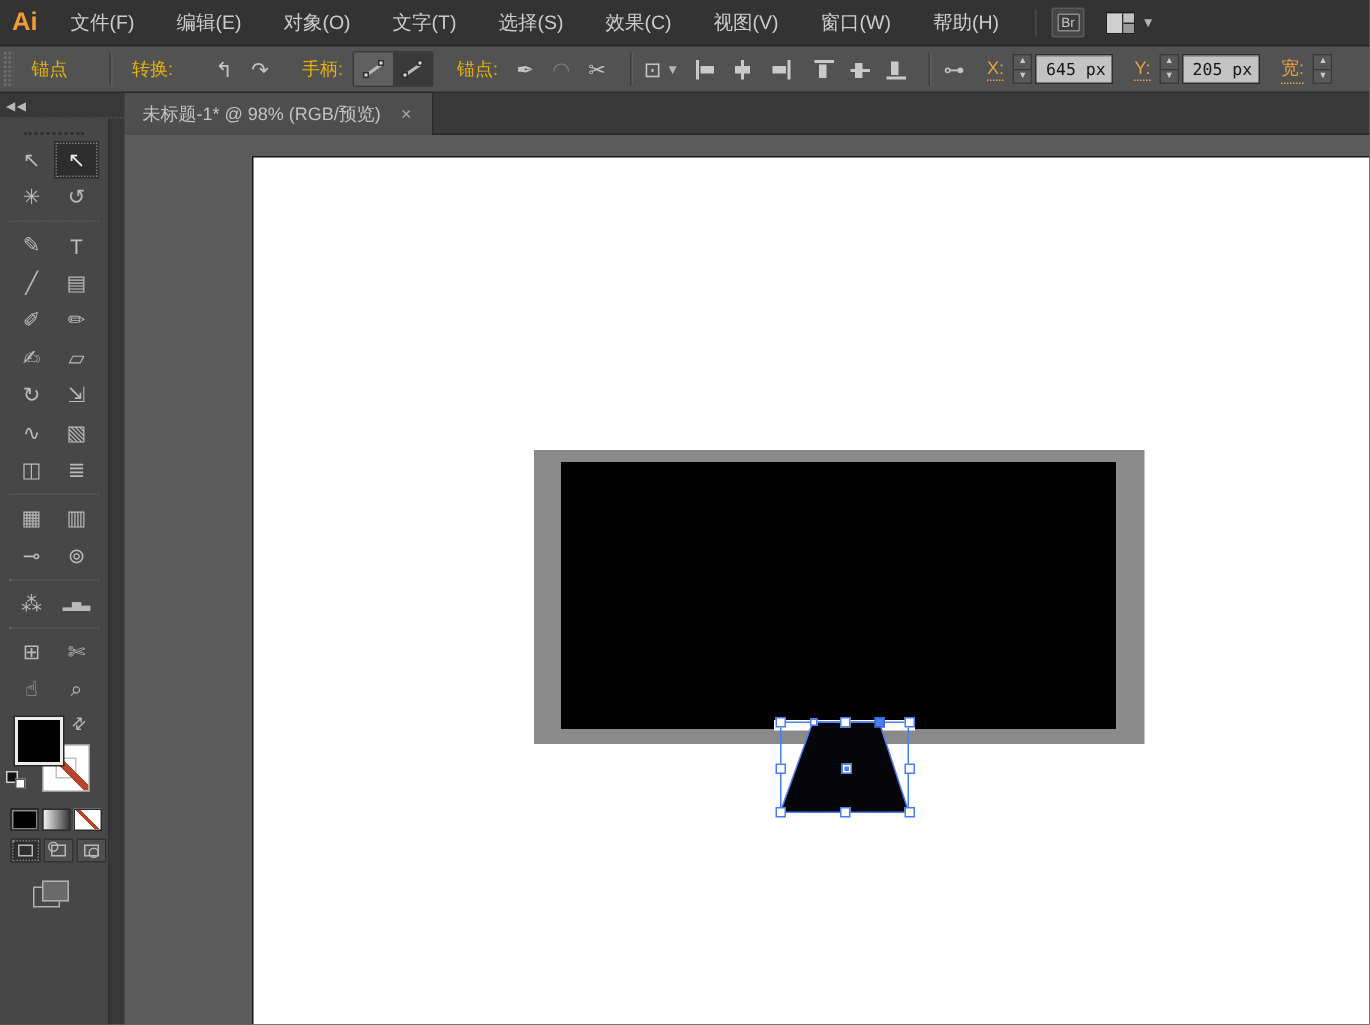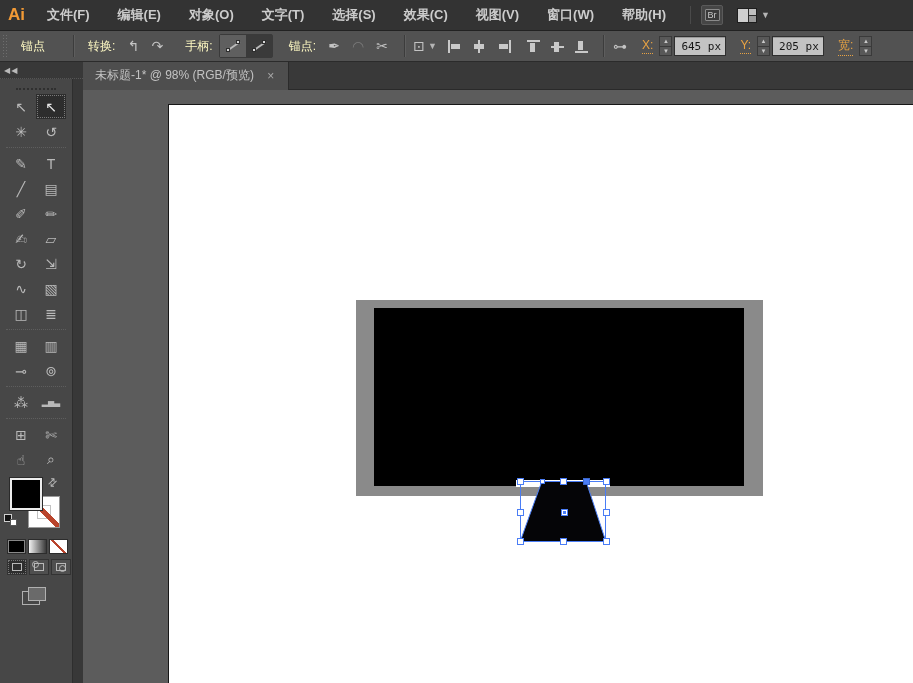--- a/index.html
+++ b/index.html
@@ -27,21 +27,21 @@
   .ws-icon .r div { flex:1; background:#9a9a9a; }
   .ws-icon .r div:first-child { border-bottom:1px solid #2a2a2a; background:#c0c0c0;}
   .caret { color:#b5b5b5; font-size:9px; }
 
   
   .controlbar { height:31px; background:#525252; border-bottom:1px solid #2b2b2b;
     display:flex; align-items:center; overflow:hidden; white-space:nowrap; }
   .grip-v { width:7px; height:24px; margin:0 6px 0 2px;
     background-image:radial-gradient(#6e6e6e 1px, transparent 1px);
     background-size:3px 3px; }
-  .cb-label { color:#fef9c3; font-size:12px; }
+  .cb-label { color:#eab308; font-size:12px; }
   .cb-sep { width:1px; height:22px; background:#3c3c3c; box-shadow:1px 0 0 #5e5e5e; }
   .cb-btn { min-width:24px; height:22px; display:flex; align-items:center;
     justify-content:center; color:#c4c4c4; font-size:14px; border-radius:2px;
     cursor:default; }
   .cb-btn.dim { color:#7a7a7a; }
   .toggle-group { display:flex; border:1px solid #3a3a3a; background:#4a4a4a;
     border-radius:2px; }
   .toggle { width:26px; height:22px; display:flex; align-items:center;
     justify-content:center; }
   .toggle.on { background:#5f5f5f; }
@@ -121,21 +121,21 @@
     width:5px; height:5px; border:1px solid #b9b9b9; border-radius:50%; }
   .mode .mi.behind::after { left:-3px; top:-3px; } .mode .mi.inside::after { left:2px; top:1px; }
   .screenmode { margin:12px 0 0 22px; position:relative; width:26px; height:20px; }
   .screenmode .r1 { position:absolute; left:0; top:4px; width:18px; height:14px;
     border:1px solid #b0b0b0; background:#474747; }
   .screenmode .r2 { position:absolute; left:6px; top:0; width:18px; height:14px;
     border:1px solid #b0b0b0; background:#6a6a6a; }
 
   
   .doc { flex:1; display:flex; flex-direction:column; }
-  .tabbar { height:28px; background:#393939; display:flex; align-items:center;
+  .tabbar { height:28px; background:#393939; display:flex; align-items:flex-start;
     border-bottom:1px solid #2a2a2a; }
   .tab { height:28px; background:#4e4e4e; display:flex; align-items:center;
     padding:0 10px 0 12px; gap:10px; border-right:1px solid #2b2b2b; }
   .tab-title { color:#c3c3c3; font-size:12px; }
   .tab-close { color:#a8a8a8; font-size:12px; width:14px; height:14px;
     display:flex; align-items:center; justify-content:center; cursor:default; }
 
   .canvas { position:relative; flex:1; background:#5c5c5c; overflow:hidden; }
   .artboard { position:absolute; left:85px; top:14px; right:0; bottom:0;
     background:#ffffff; border-left:1px solid #161616; border-top:1px solid #161616; }
@@ -156,21 +156,21 @@
     border:1px solid #4a7df5; }
   .center-pt { position:absolute; width:7px; height:7px; background:#fff;
     border:1px solid #4a7df5; display:flex; align-items:center; justify-content:center; }
   .center-pt::after { content:""; width:3px; height:3px; background:#4a7df5; }
 </style>
 </head>
 <body>
 
 <div class="menubar">
   <span class="ai-logo">Ai</span>
-  <div id="menu-items" style="display:flex;font-weight:bold;">
+  <div id="menu-items" style="display:flex;">
       <div class="menu-item">文件(F)</div>
       <div class="menu-item">编辑(E)</div>
       <div class="menu-item">对象(O)</div>
       <div class="menu-item">文字(T)</div>
       <div class="menu-item">选择(S)</div>
       <div class="menu-item">效果(C)</div>
       <div class="menu-item">视图(V)</div>
       <div class="menu-item">窗口(W)</div>
       <div class="menu-item">帮助(H)</div>
     </div>
@@ -187,21 +187,21 @@
         </span>
     </span>
     <span class="caret">▼</span>
   </div>
 </div>
 
 <div class="controlbar">
   <div class="grip-v"></div>
   <span class="cb-label" style="margin:0 28px 0 6px;">锚点</span>
   <div class="cb-sep"></div>
-  <span class="cb-label" style="margin:0 6px 0 14px;">转换:</span>
+  <span class="cb-label" style="margin:0 22px 0 14px;">转换:</span>
   <div class="cb-btn">
       <span>↰</span>
     </div>
   <div class="cb-btn">
       <span>↷</span>
     </div>
   <span class="cb-label" style="margin:0 6px 0 16px;">手柄:</span>
   <div class="toggle-group">
     <div class="toggle on">
       <span class="h-icon">

